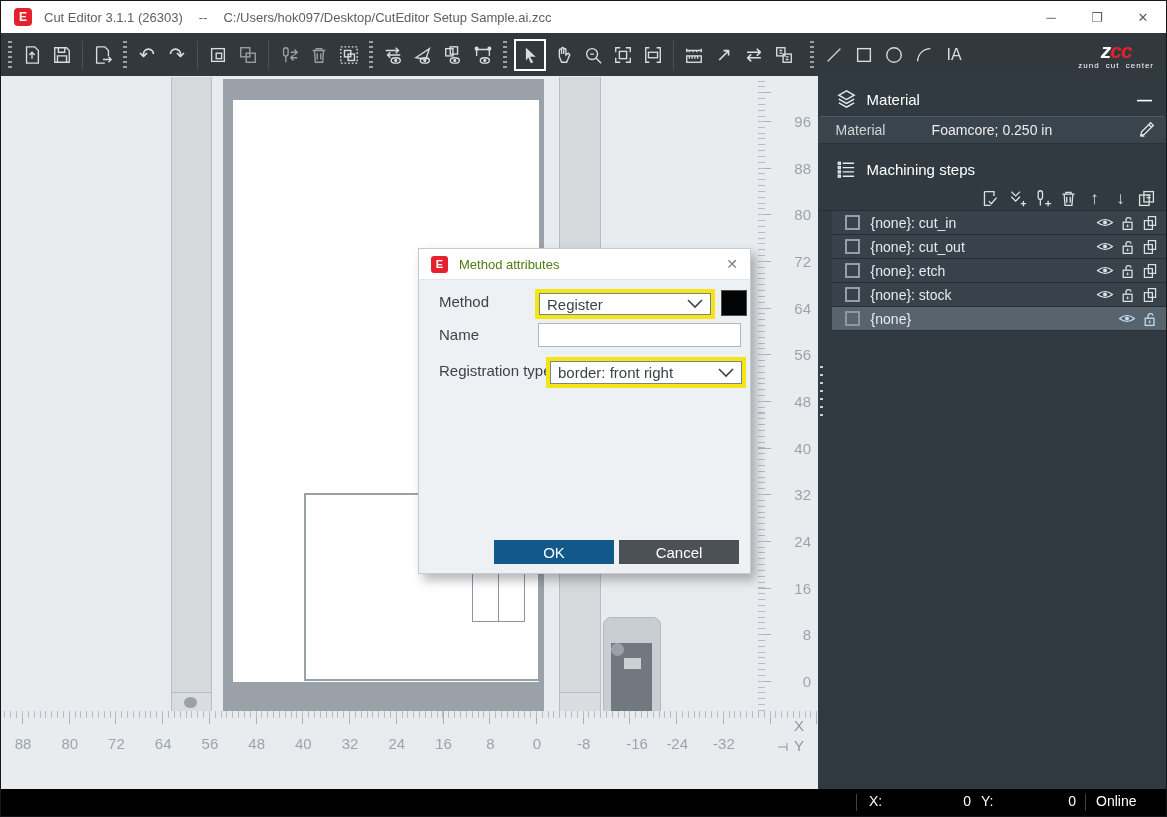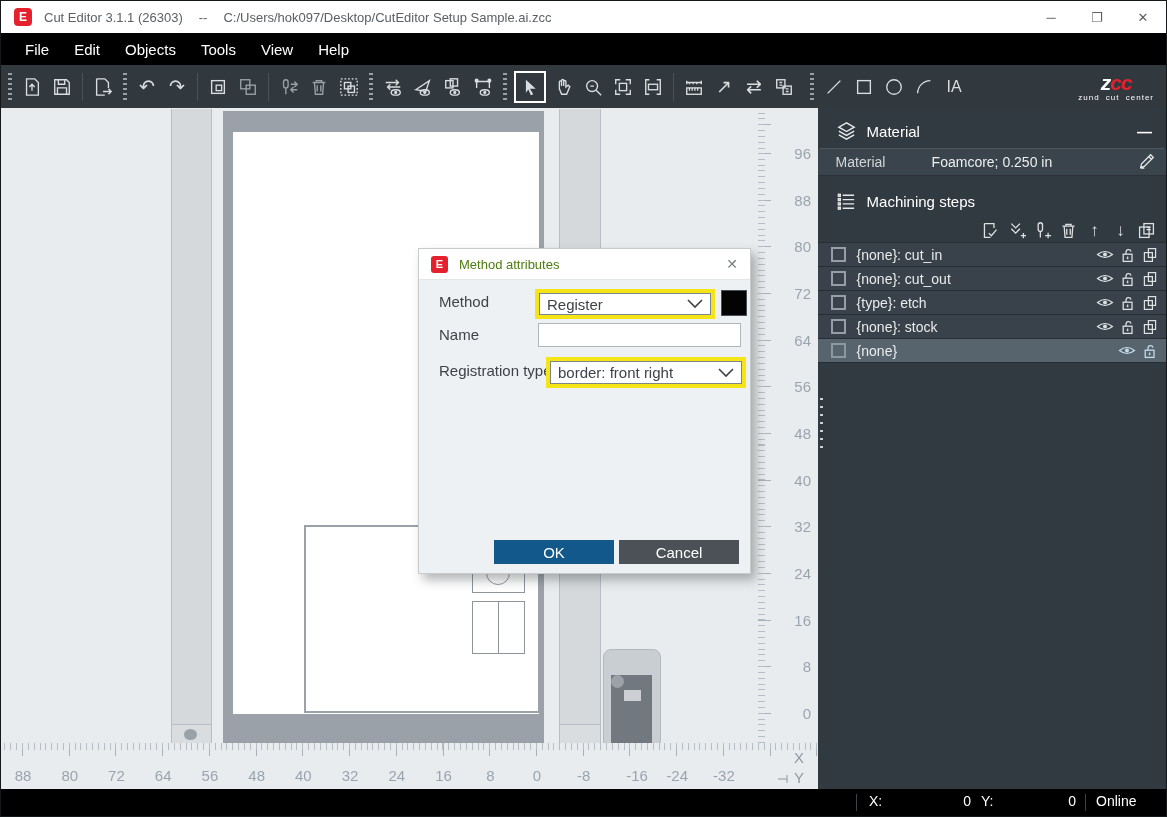--- a/index.html
+++ b/index.html
@@ -93,21 +93,21 @@
   .edit-btn svg { stroke:#e7eaec; fill:none; stroke-width:1.4; }
   .dropdown-dark { margin-left:0; flex:1; height:23px; background:#272e34; border:1px solid #707press880;
     border:1px solid #70787e; display:flex; align-items:center; padding:0 6px; color:#eceeef; font-size:14px; }
   .dropdown-dark svg { margin-left:auto; stroke:#fff; fill:none; stroke-width:1.6; }
 
   #steps-toolbar { height:24px; display:flex; justify-content:flex-end; align-items:center; gap:3px; padding-right:8px; }
   .stbtn { width:23px; height:22px; display:flex; align-items:center; justify-content:center; color:#dde1e3; }
   .stbtn svg { stroke:currentColor; fill:none; stroke-width:1.5; }
   .stbtn .glyph { font-size:17px; line-height:1; }
 
-  #steps-list { border-top:1px solid #272e34; }
+  #steps-list { border-top:1px solid #272e34;padding-left:14px; }
   .step-row { height:24px; background:#39424a; border-bottom:1px solid #272e34; display:flex; align-items:center; }
   .step-row.selected { background:#57646e; }
   .step-check { width:15px; height:15px; border:2px solid #969da4; margin-left:13px; flex:0 0 auto; }
   .step-row.selected .step-check { border-color:#8d99a2; }
   .step-label { margin-left:11px; font-size:14px; color:#e9ebed; white-space:nowrap; }
   .step-icons { margin-left:auto; display:flex; align-items:center; gap:6px; padding-right:8px; color:#dde1e3; }
   .step-row.selected .step-icons { color:#c6dcec; }
   .step-icons svg { stroke:currentColor; }
 
   
@@ -149,28 +149,20 @@
       <span>--</span>
       <span>C:/Users/hok097/Desktop/CutEditor Setup Sample.ai.zcc</span>
     </div>
     <div id="win-controls">
       <div class="win-btn">─</div>
       <div class="win-btn">❐</div>
       <div class="win-btn">✕</div>
     </div>
   </div>
 
-  <div id="menubar">
-    <span class="menu-item">File</span>
-    <span class="menu-item">Edit</span>
-    <span class="menu-item">Objects</span>
-    <span class="menu-item">Tools</span>
-    <span class="menu-item">View</span>
-    <span class="menu-item">Help</span>
-  </div>
 
   <div id="toolbar">
     <div class="grip"></div>
     <div class="tbtn">
       <svg width="20" height="20" viewBox="0 0 22 22">
           <path d="M5 2h9l4 4v14H5z"></path>
           <path d="M11 15V8M8 11l3-3 3 3"></path>
         </svg>
     </div>
     <div class="tbtn">
@@ -522,21 +514,21 @@
                 <rect x="8.6" y="12" width="1.8" height="3.2" fill="currentColor" stroke="none"></rect>
               </svg>
               <svg width="16" height="16" viewBox="0 0 20 20">
                 <rect x="3" y="7" width="10" height="11" fill="none" stroke-width="1.5"></rect>
                 <rect x="8" y="2" width="9" height="11" fill="none" stroke-width="1.5"></rect>
               </svg>
             </span>
           </div>
           <div class="step-row">
             <span class="step-check"></span>
-            <span class="step-label">{type}: etch</span>
+            <span class="step-label">{none}: etch</span>
             <span class="step-icons">
               <svg width="18" height="13" viewBox="0 0 24 16">
                 <path d="M2 8Q12 0 22 8Q12 16 2 8Z" fill="none" stroke-width="1.6"></path>
                 <circle cx="12" cy="8" r="2.6" fill="currentColor" stroke="none"></circle>
               </svg>
               <svg width="16" height="16" viewBox="0 0 20 20">
                 <rect x="4" y="9" width="11" height="9" fill="none" stroke-width="1.6"></rect>
                 <path d="M7.5 9V6.5a3.2 3.2 0 0 1 6.3-.8" fill="none" stroke-width="1.6"></path>
                 <rect x="8.6" y="12" width="1.8" height="3.2" fill="currentColor" stroke="none"></rect>
               </svg>

